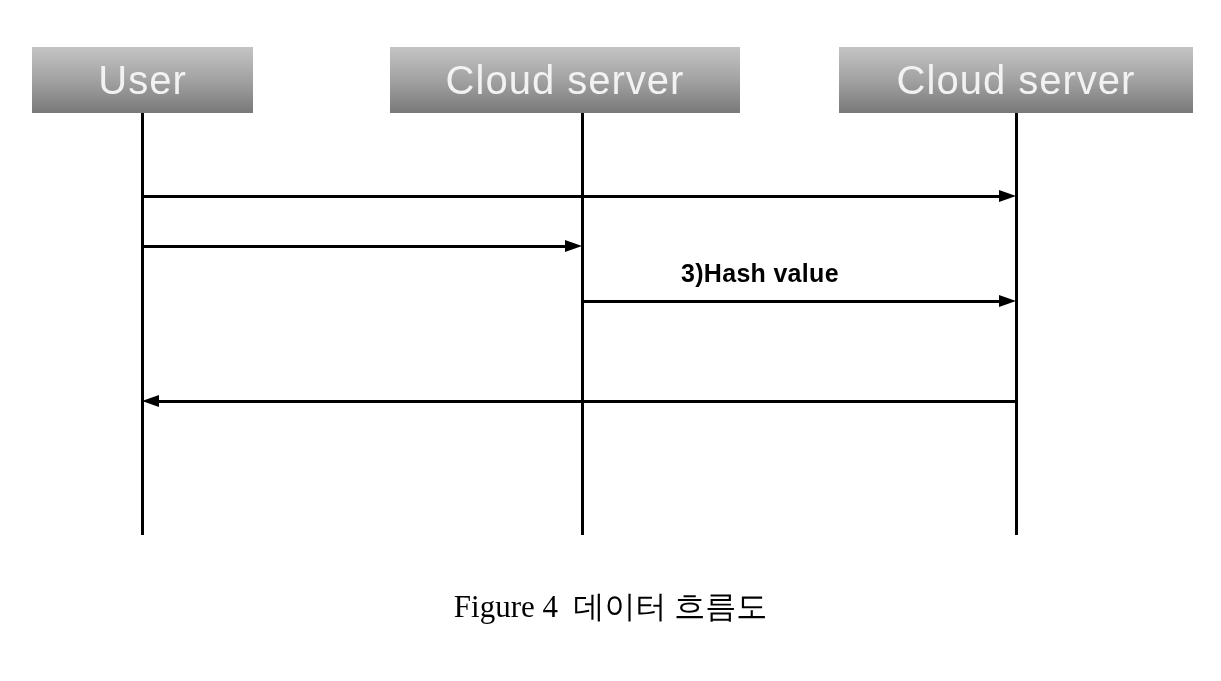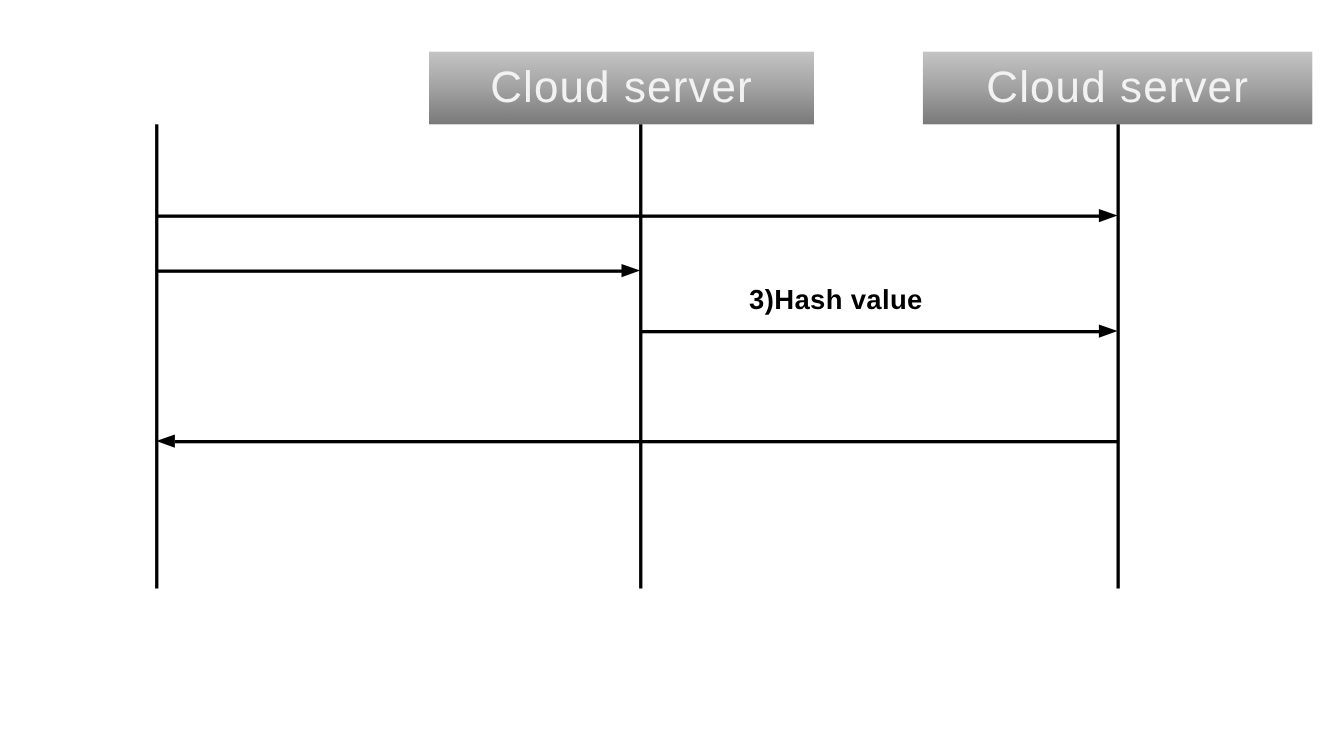--- a/index.html
+++ b/index.html
@@ -98,20 +98,23 @@
     font-size: 31px;
     color: var(--caption-text);
     white-space: pre;
   }
 </style>
 </head>
 <body>
 
 <div class="canvas">
 
+  <div class="actor-box box-user">
+    <span>User</span>
+  </div>
   <div class="actor-box box-edge">
     <span>Cloud server</span>
   </div>
   <div class="actor-box box-cloud">
     <span>Cloud server</span>
   </div>
 
   <div class="lifeline life-user"></div>
   <div class="lifeline life-edge"></div>
   <div class="lifeline life-cloud"></div>
@@ -122,14 +125,15 @@
   <div class="msg-line line-2"></div>
   <div class="head head-right head-2"></div>
 
   <div class="msg-line line-3"></div>
   <div class="head head-right head-3"></div>
   <div class="msg-label label-3">3)Hash value</div>
 
   <div class="msg-line line-4"></div>
   <div class="head head-left head-4"></div>
 
+  <div class="figure-caption">Figure 4  데이터 흐름도</div>
 
 </div>
 
 </body></html>

